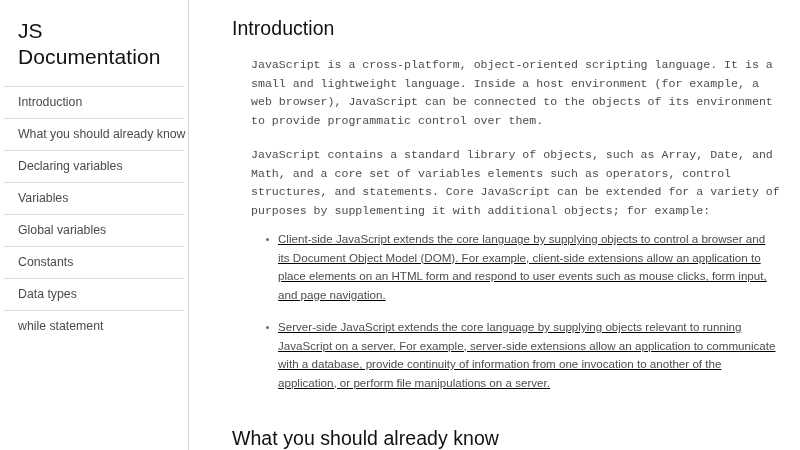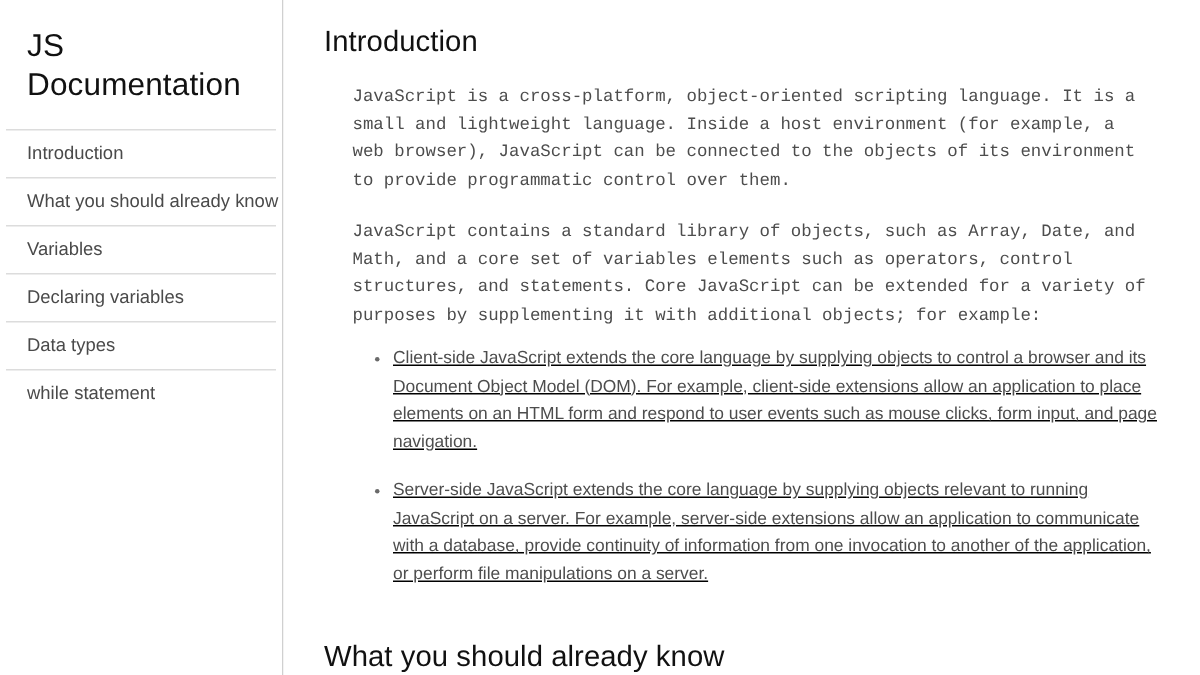--- a/index.html
+++ b/index.html
@@ -14,20 +14,21 @@
     font-family: "Liberation Sans", sans-serif;
     -webkit-font-smoothing: antialiased;
   }
 
   .page {
     position: relative;
     width: 800px;
     height: 450px;
     display: flex;
     align-items: flex-start;
+    gap: 16px;
   }
 
   
   #navbar {
     width: 189px;
     min-width: 189px;
     height: 450px;
     box-sizing: border-box;
     border-right: 1px solid #d0d0d0;
     background: #ffffff;
@@ -137,24 +138,30 @@
   <nav id="navbar">
     <div class="nav-header">JS Documentation</div>
     <ul class="nav-list">
       <li>
           <a class="nav-link" href="#introduction">Introduction</a>
         </li>
       <li>
           <a class="nav-link" href="#what-you-should-already-know">What you should already know</a>
         </li>
       <li>
+          <a class="nav-link" href="#declaring-variables">Declaring variables</a>
+        </li>
+      <li>
           <a class="nav-link" href="#variables">Variables</a>
         </li>
       <li>
-          <a class="nav-link" href="#declaring-variables">Declaring variables</a>
+          <a class="nav-link" href="#global-variables">Global variables</a>
+        </li>
+      <li>
+          <a class="nav-link" href="#constants">Constants</a>
         </li>
       <li>
           <a class="nav-link" href="#data-types">Data types</a>
         </li>
       <li>
           <a class="nav-link" href="#while-statement">while statement</a>
         </li>
 
     </ul>
   </nav>

